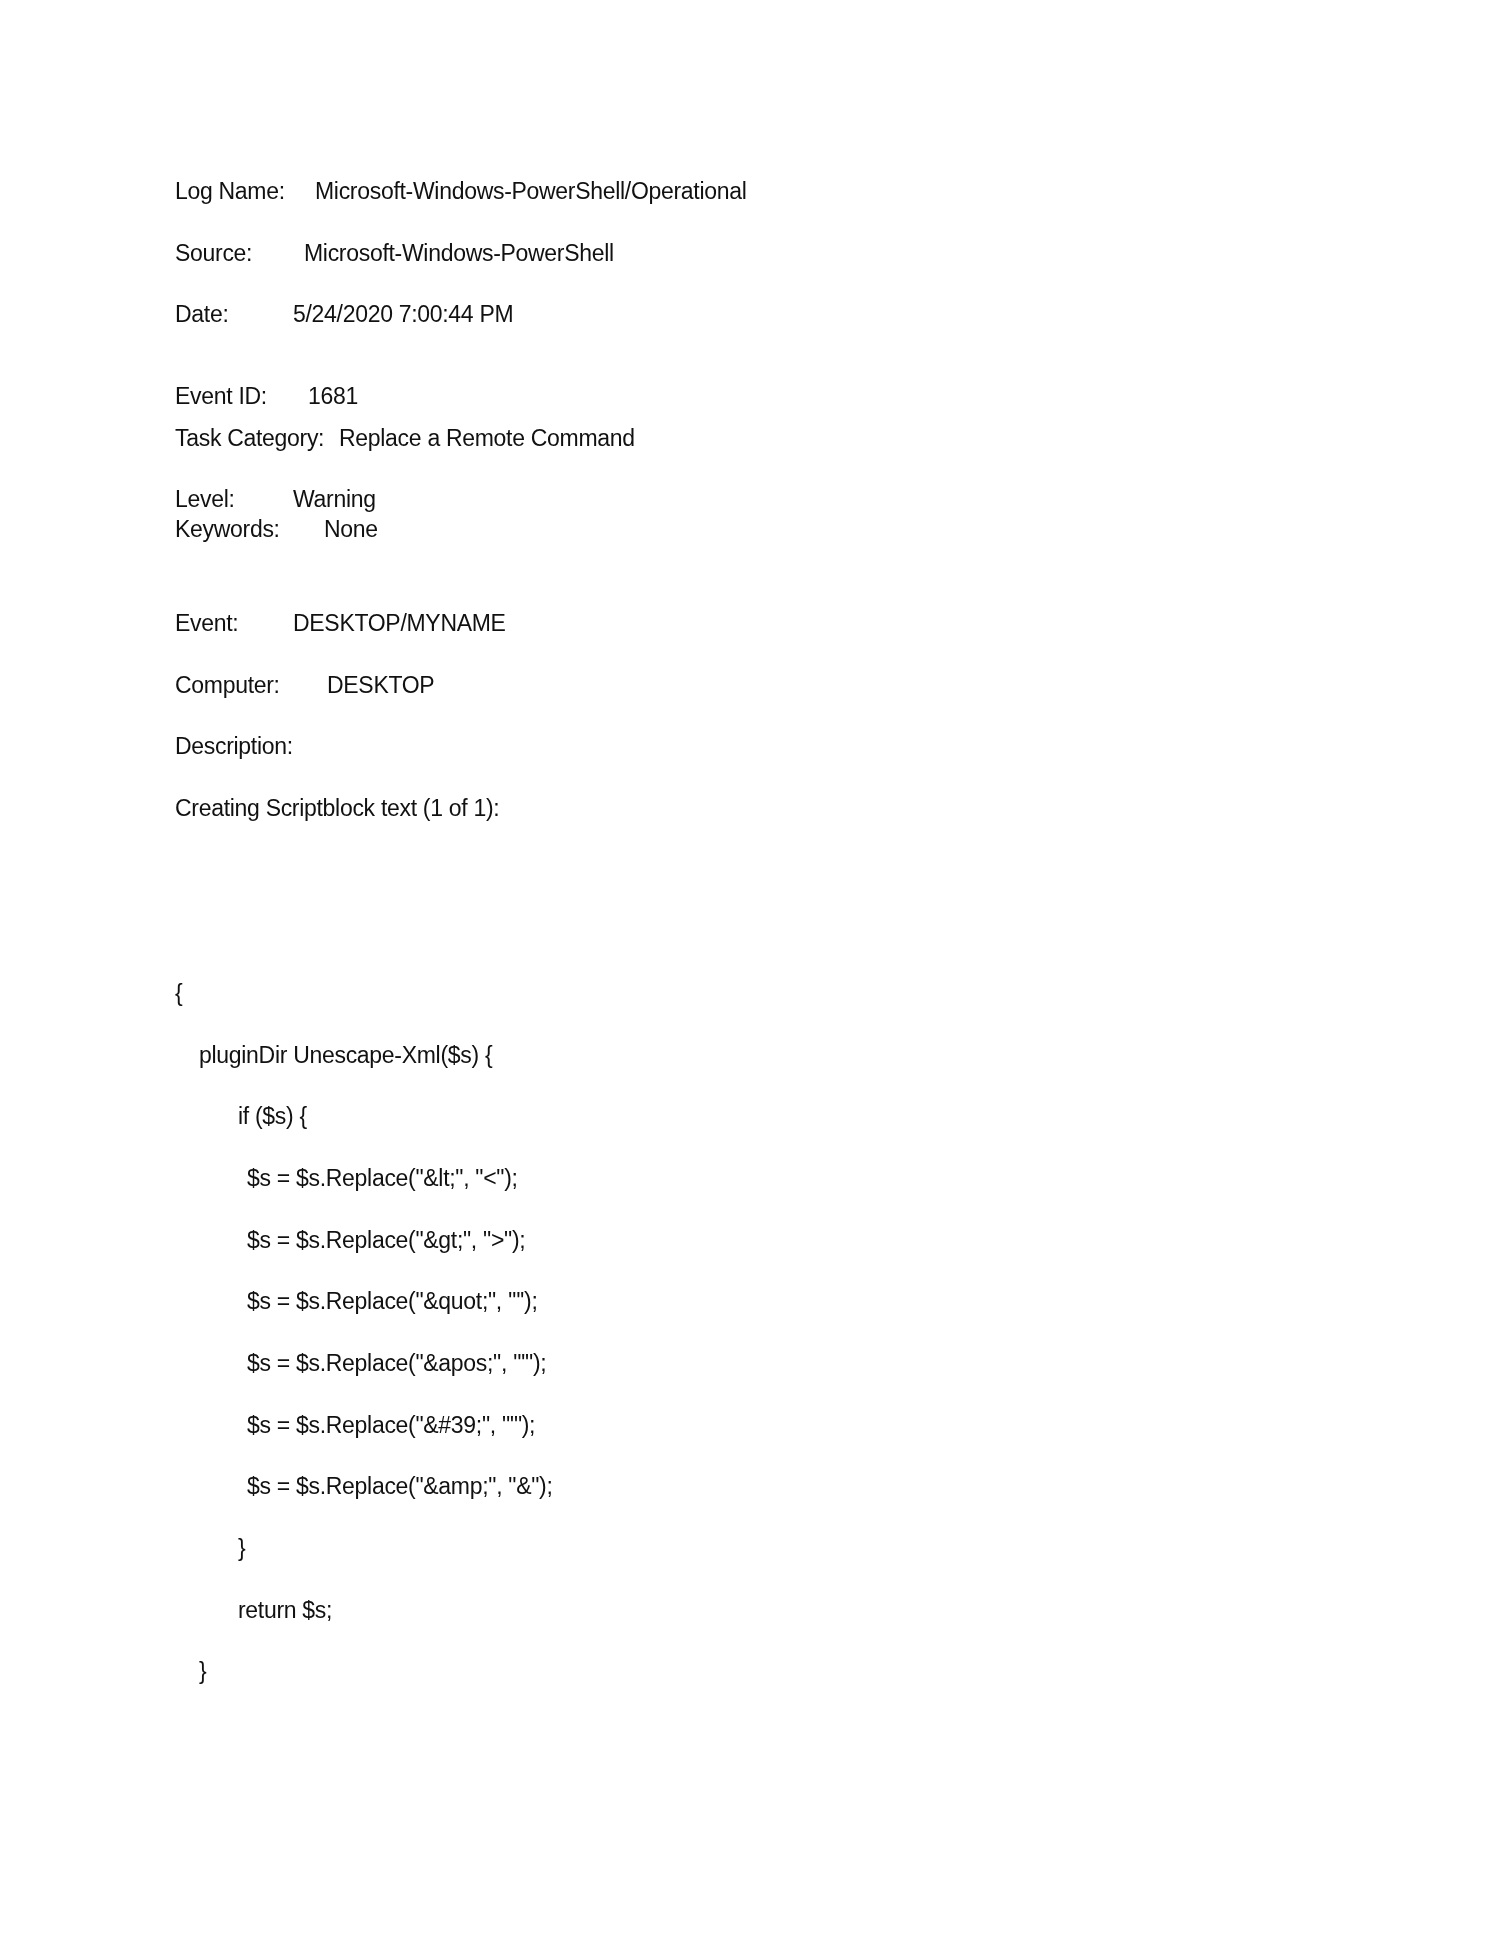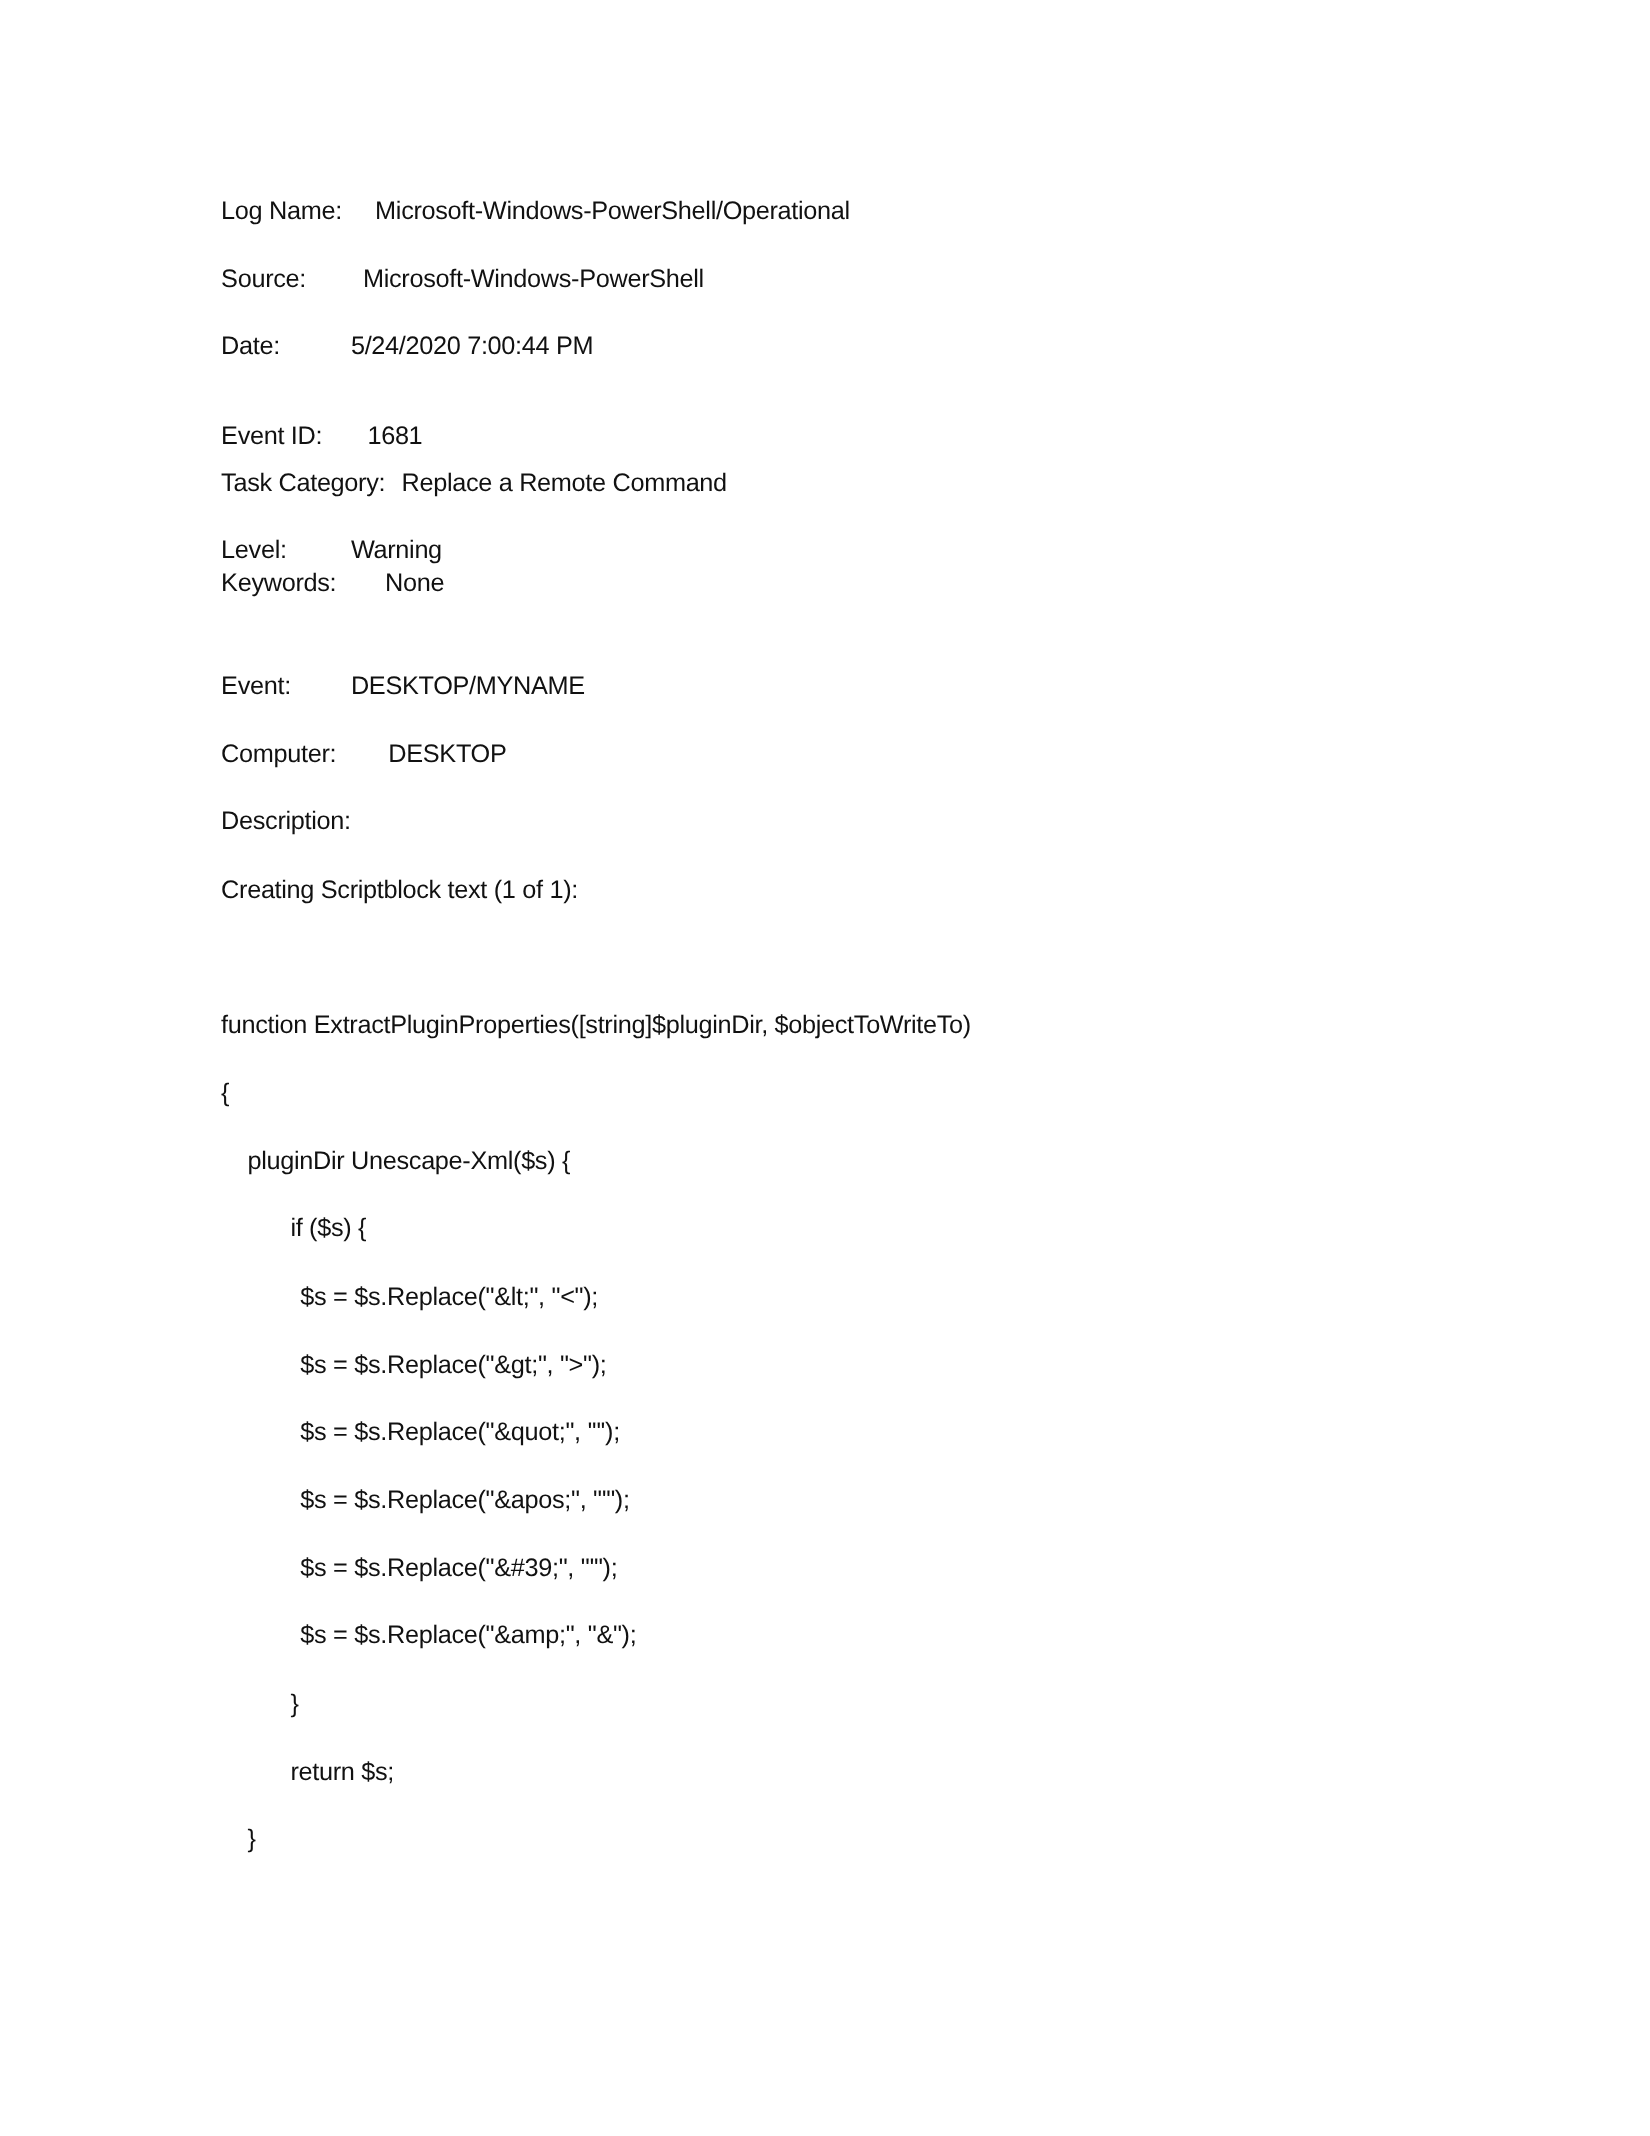--- a/index.html
+++ b/index.html
@@ -15,21 +15,20 @@
       font-family: "Liberation Sans", sans-serif;
       color: #111111;
     }
     .page {
       position: absolute;
       left: 0;
       top: 0;
       width: 1284px;
       height: 1942px;
       background: #ffffff;
-      margin-left: 26px;
     }
     .line {
       position: absolute;
       left: 175px;
       height: 32px;
       line-height: 32px;
       font-size: 23px;
       white-space: pre;
       letter-spacing: -0.3px;
     }
@@ -86,21 +85,20 @@
 
   <div class="line" style="top:669px">
     <span class="field-label">Computer:</span>
     <span class="field-value" style="left:152px">DESKTOP</span>
   </div>
 
   <div class="line" style="top:730px">Description:</div>
 
   <div class="line" style="top:792px">Creating Scriptblock text (1 of 1):</div>
 
-  <div class="line" style="top:915px">function ExtractPluginProperties([string]$pluginDir, $objectToWriteTo)</div>
   <div class="line" style="top:977px">{</div>
   <div class="line indent-1" style="top:1039px">pluginDir Unescape-Xml($s) {</div>
   <div class="line indent-2" style="top:1100px">if ($s) {</div>
   <div class="line indent-3" style="top:1162px">$s = $s.Replace("&amp;lt;", "&lt;");</div>
   <div class="line indent-3" style="top:1224px">$s = $s.Replace("&amp;gt;", "&gt;");</div>
   <div class="line indent-3" style="top:1285px">$s = $s.Replace("&amp;quot;", '"');</div>
   <div class="line indent-3" style="top:1347px">$s = $s.Replace("&amp;apos;", "'");</div>
   <div class="line indent-3" style="top:1409px">$s = $s.Replace("&amp;#39;", "'");</div>
   <div class="line indent-3" style="top:1470px">$s = $s.Replace("&amp;amp;", "&amp;");</div>
   <div class="line indent-2" style="top:1532px">}</div>

